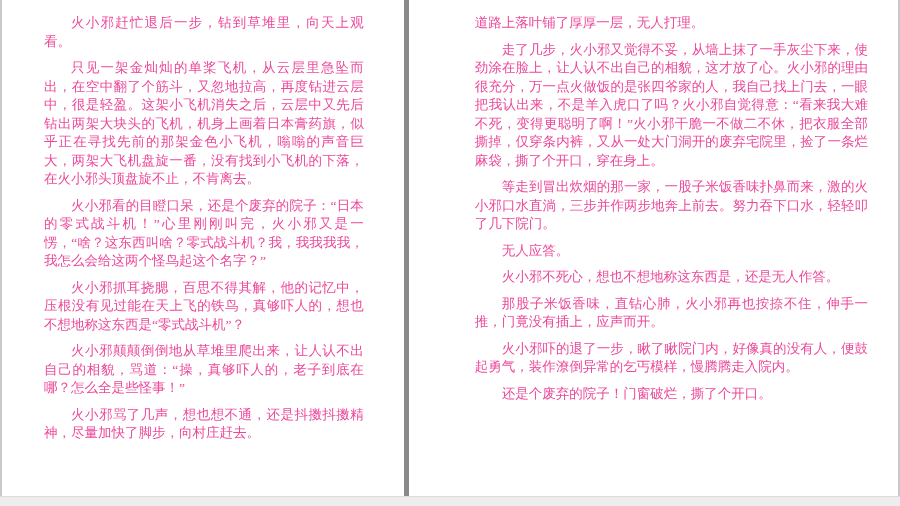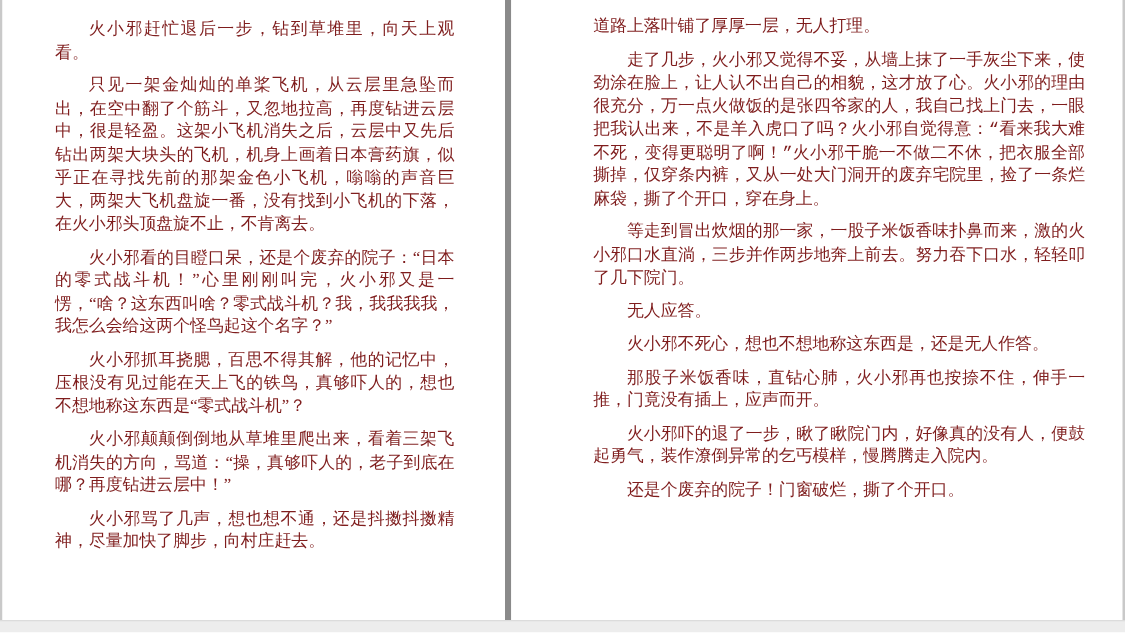--- a/index.html
+++ b/index.html
@@ -27,34 +27,34 @@
   }
   .page {
     flex: 1 1 auto;
     height: 497px;
     background: #ffffff;
     box-sizing: border-box;
     overflow: hidden;
     color: #3a3a3a;
   }
   .page-left  { padding: 14px 40px 0 42px; }
-  .page-right { padding: 14px 30px 0 66px; font-family: Liberation Mono, monospace; }
+  .page-right { padding: 14px 30px 0 66px; }
   .divider {
     flex: 0 0 auto;
     width: 5px;
     height: 497px;
     background: #8a8a8a;
   }
   .para {
     margin: 0 0 8px 0;
     font-size: 13.5px;
     line-height: 18.5px;
     text-align: justify;
     text-indent: 2em;
-    color: #7f1d1d;
+    color: #ec4899;
     word-break: break-all;
   }
   .para.no-indent { text-indent: 0; }
   .bottom-band {
     position: absolute;
     left: 0;
     bottom: 0;
     width: 900px;
     height: 9px;
     background: #ededed;
@@ -65,21 +65,21 @@
 <body>
 
 <div class="reader">
   <div class="edge-line"></div>
 
   <div class="page page-left">
     <p class="para">火小邪赶忙退后一步，钻到草堆里，向天上观看。</p>
     <p class="para">只见一架金灿灿的单桨飞机，从云层里急坠而出，在空中翻了个筋斗，又忽地拉高，再度钻进云层中，很是轻盈。这架小飞机消失之后，云层中又先后钻出两架大块头的飞机，机身上画着日本膏药旗，似乎正在寻找先前的那架金色小飞机，嗡嗡的声音巨大，两架大飞机盘旋一番，没有找到小飞机的下落，在火小邪头顶盘旋不止，不肯离去。</p>
     <p class="para">火小邪看的目瞪口呆，还是个废弃的院子：“日本的零式战斗机！”心里刚刚叫完，火小邪又是一愣，“啥？这东西叫啥？零式战斗机？我，我我我我，我怎么会给这两个怪鸟起这个名字？”</p>
     <p class="para">火小邪抓耳挠腮，百思不得其解，他的记忆中，压根没有见过能在天上飞的铁鸟，真够吓人的，想也不想地称这东西是“零式战斗机”？</p>
-    <p class="para">火小邪颠颠倒倒地从草堆里爬出来，看着三架飞机消失的方向，骂道：“操，真够吓人的，老子到底在哪？再度钻进云层中！”</p>
+    <p class="para">火小邪颠颠倒倒地从草堆里爬出来，让人认不出自己的相貌，骂道：“操，真够吓人的，老子到底在哪？怎么全是些怪事！”</p>
     <p class="para">火小邪骂了几声，想也想不通，还是抖擞抖擞精神，尽量加快了脚步，向村庄赶去。</p>
 
   </div>
 
   <div class="divider"></div>
 
   <div class="page page-right">
     <p class="para no-indent">道路上落叶铺了厚厚一层，无人打理。</p>
     <p class="para">走了几步，火小邪又觉得不妥，从墙上抹了一手灰尘下来，使劲涂在脸上，让人认不出自己的相貌，这才放了心。火小邪的理由很充分，万一点火做饭的是张四爷家的人，我自己找上门去，一眼把我认出来，不是羊入虎口了吗？火小邪自觉得意：“看来我大难不死，变得更聪明了啊！”火小邪干脆一不做二不休，把衣服全部撕掉，仅穿条内裤，又从一处大门洞开的废弃宅院里，捡了一条烂麻袋，撕了个开口，穿在身上。</p>
     <p class="para">等走到冒出炊烟的那一家，一股子米饭香味扑鼻而来，激的火小邪口水直淌，三步并作两步地奔上前去。努力吞下口水，轻轻叩了几下院门。</p>

